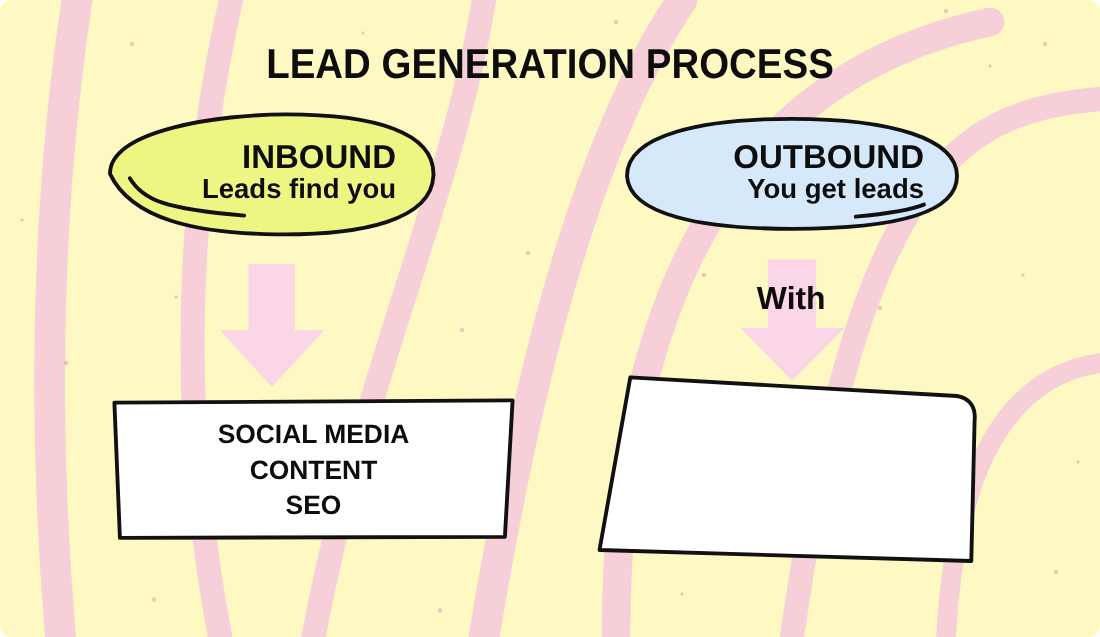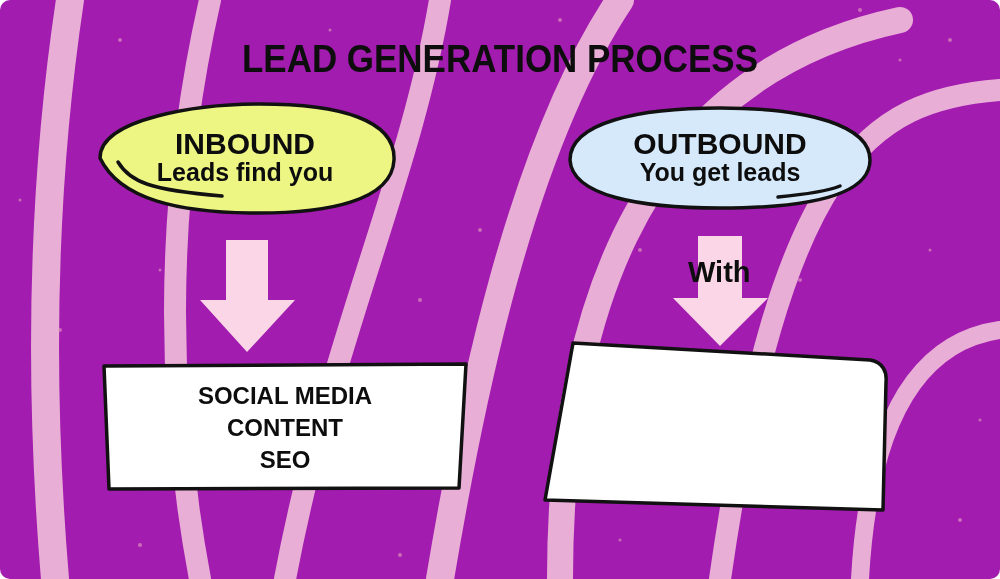--- a/index.html
+++ b/index.html
@@ -1,20 +1,20 @@
 <!DOCTYPE html>
 <html><head>
 <meta charset="utf-8">
 <style>
   html, body { margin:0; padding:0; }
   body { width:1000px; height:579px; overflow:hidden; font-family:"Liberation Sans", sans-serif; }
-  .canvas { position:relative; width:1000px; height:579px; background:#a21caf; border-radius:10px; overflow:hidden; }
+  .canvas { position:relative; width:1000px; height:579px; background:#fef9c3; border-radius:10px; overflow:hidden; }
   .bg-svg { position:absolute; left:0; top:0; width:1000px; height:579px; }
   .title { position:absolute; left:0; width:1000px; top:38px; text-align:center; font-weight:bold; font-size:38px; color:#0d0d0d; letter-spacing:0px; transform:scaleX(0.92); }
-  .bubble-text { position:absolute; text-align:center; color:#0d0d0d; font-weight:bold; }
+  .bubble-text { position:absolute; text-align:right; color:#0d0d0d; font-weight:bold; }
   .bubble-head { font-size:30px; line-height:32px; }
   .bubble-sub { font-size:25px; line-height:24px; }
   .connector { position:absolute; font-weight:bold; font-size:29px; color:#0d0d0d; }
   .box-text { position:absolute; text-align:center; font-weight:bold; color:#0d0d0d; font-size:24px; line-height:32px; }
   .shape-svg { position:absolute; left:0; top:0; width:1000px; height:579px; }
 </style>
 </head>
 <body>
 
 <div class="canvas">

